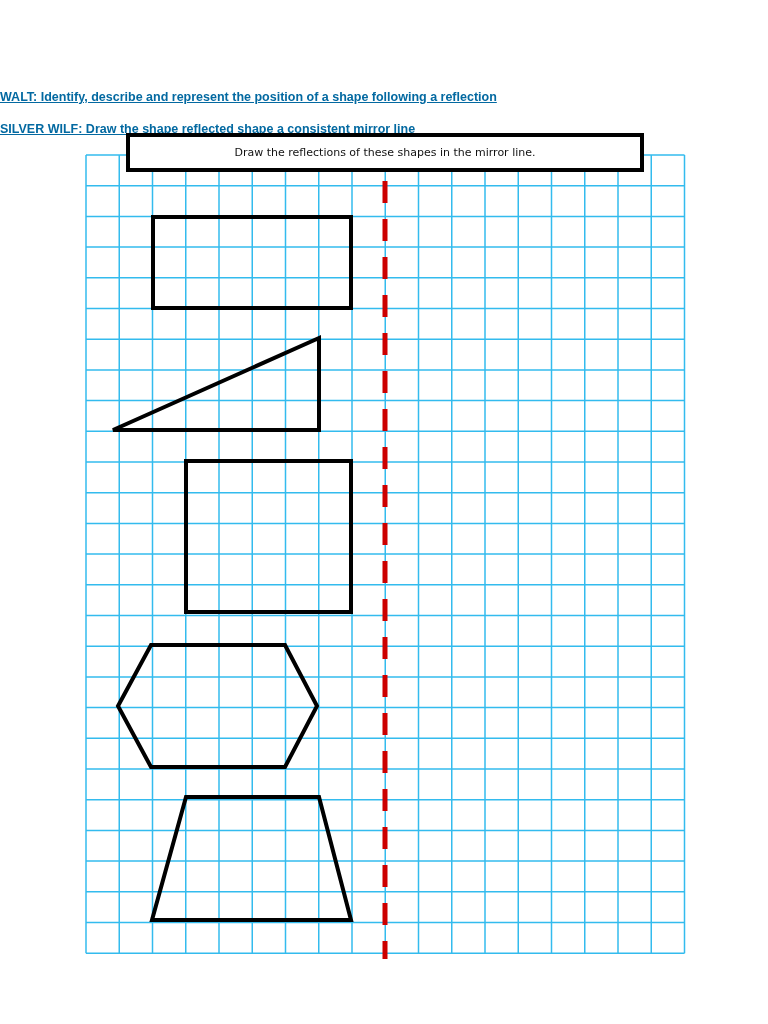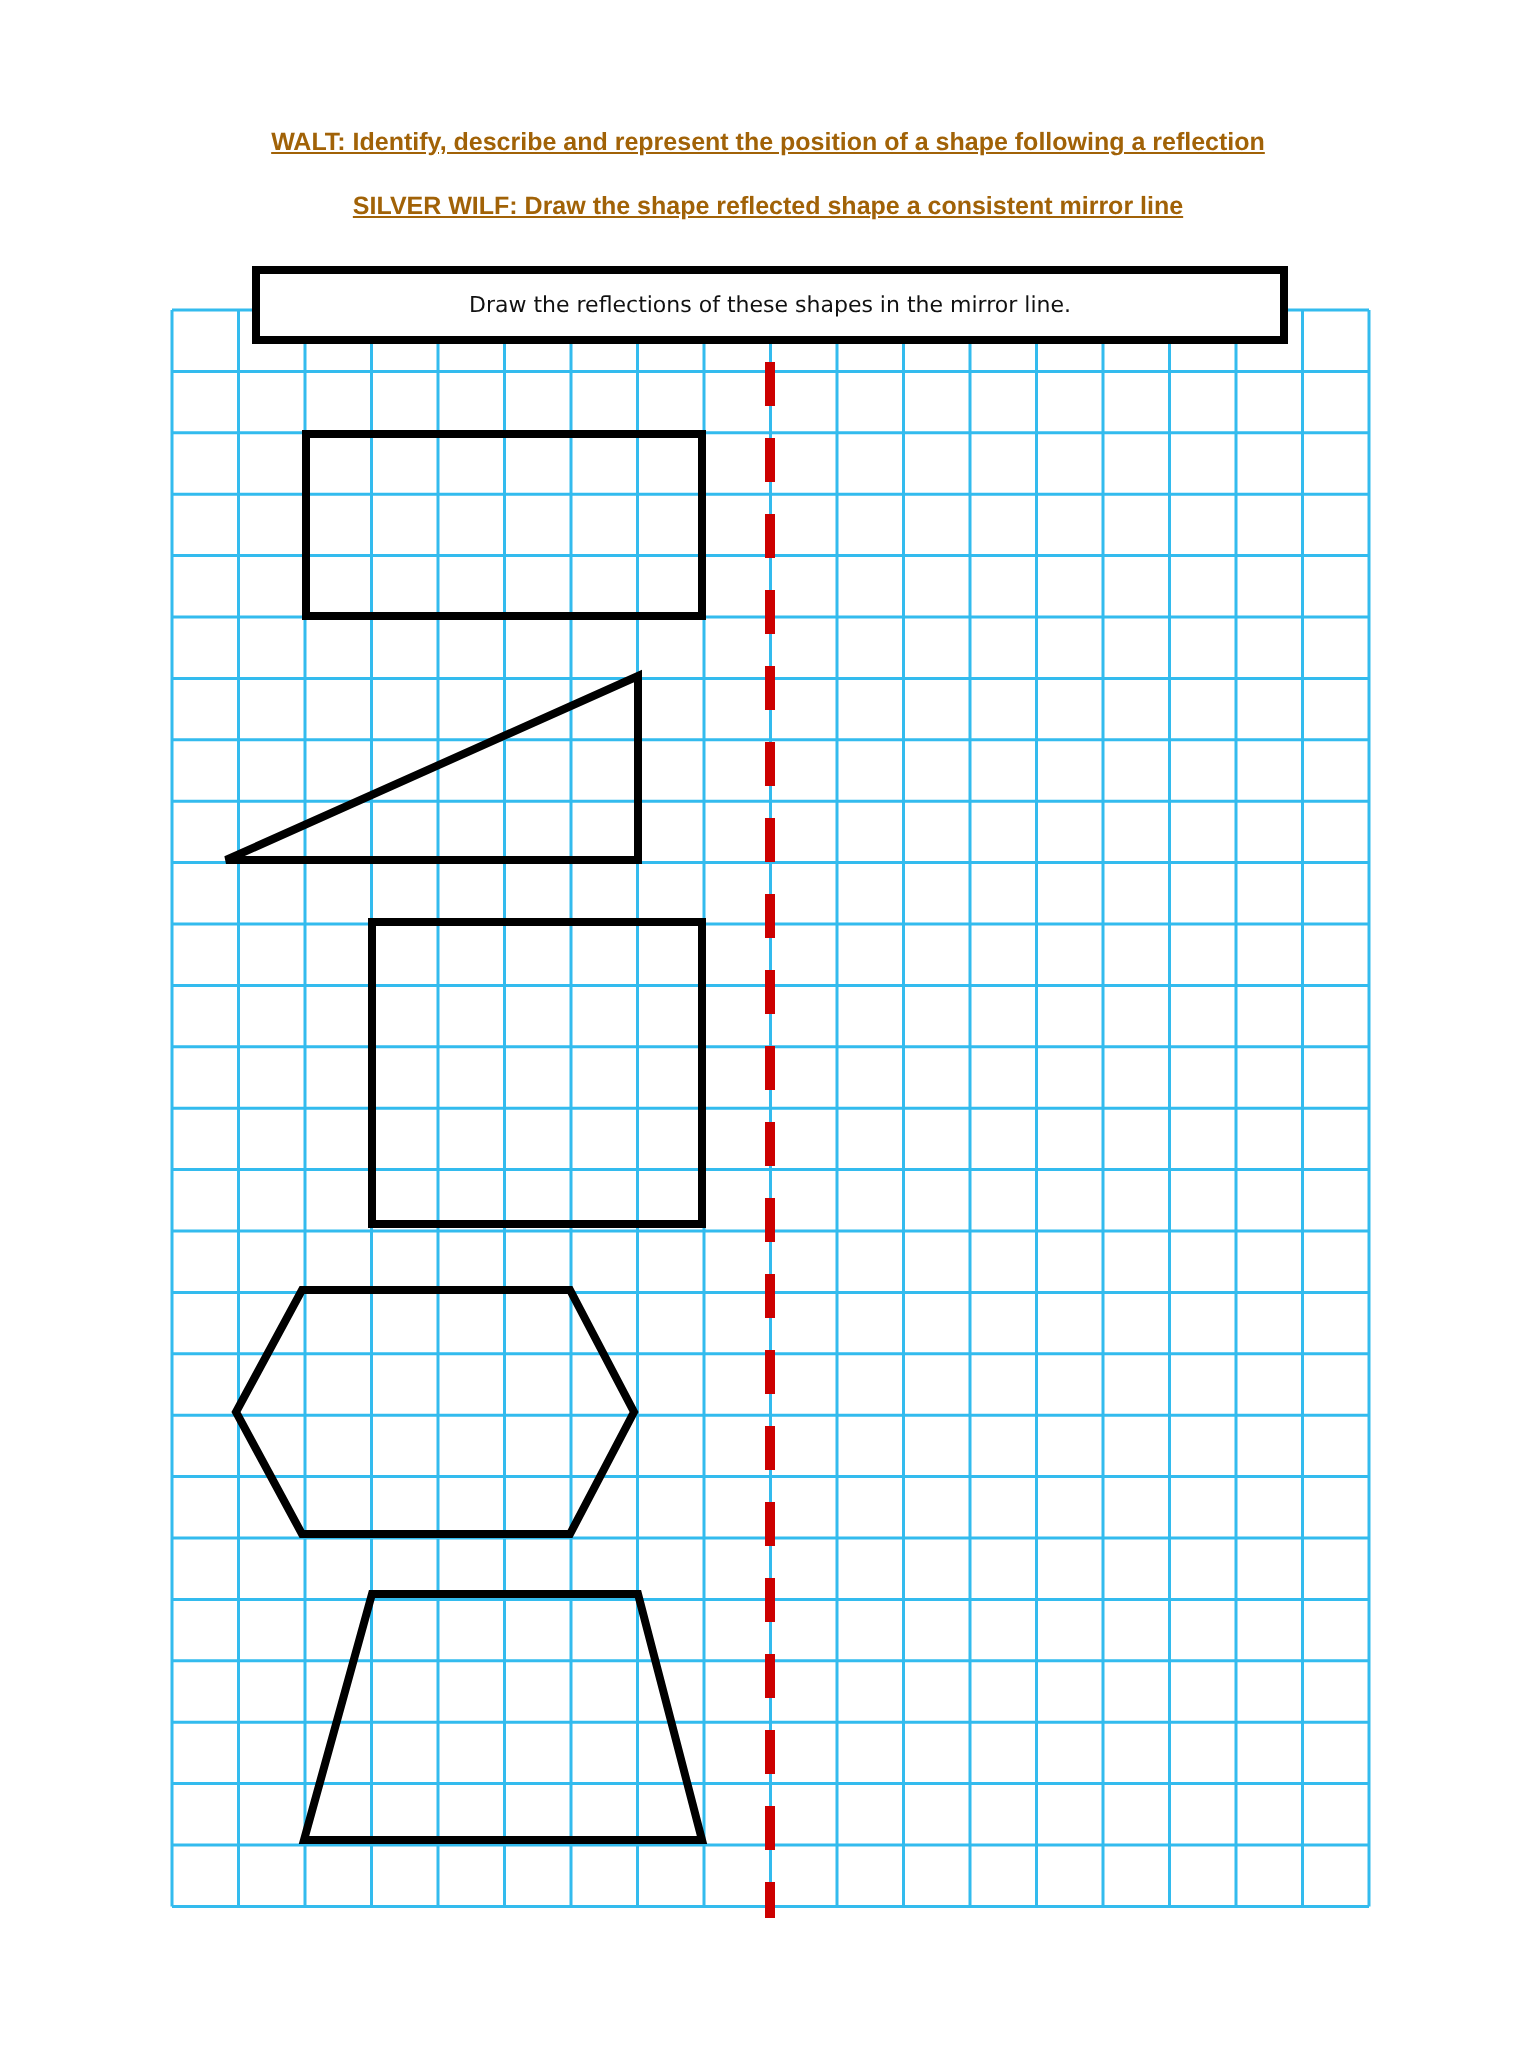--- a/index.html
+++ b/index.html
@@ -1,20 +1,20 @@
 <!DOCTYPE html>
 <html><head>
 <meta charset="utf-8">
 <style>
   html, body { margin: 0; padding: 0; background: #ffffff; }
   body { width: 768px; height: 1024px; position: relative; overflow: hidden; font-family: "Liberation Sans", sans-serif; }
   .heading {
-    position: absolute; left: 0; width: 768px; text-align: center;
+    position: absolute; left: 0; width: 768px; text-align: left;
     font-family: "Liberation Sans", sans-serif; font-weight: bold; font-size: 12.5px;
-    color: #a16207; text-decoration: underline;
+    color: #0369a1; text-decoration: underline; margin-top: 26px;
   }
   #walt { top: 64px; }
   #wilf { top: 96px; }
   #canvas { position: absolute; left: 0; top: 0; }
   #title-box {
     position: absolute; left: 126px; top: 133px; width: 510px; height: 31px;
     border: 4px solid #000; background: #fff;
     display: flex; align-items: center; justify-content: center;
     font-family: "DejaVu Sans", sans-serif; font-size: 11px; color: #111;
     z-index: 3;

